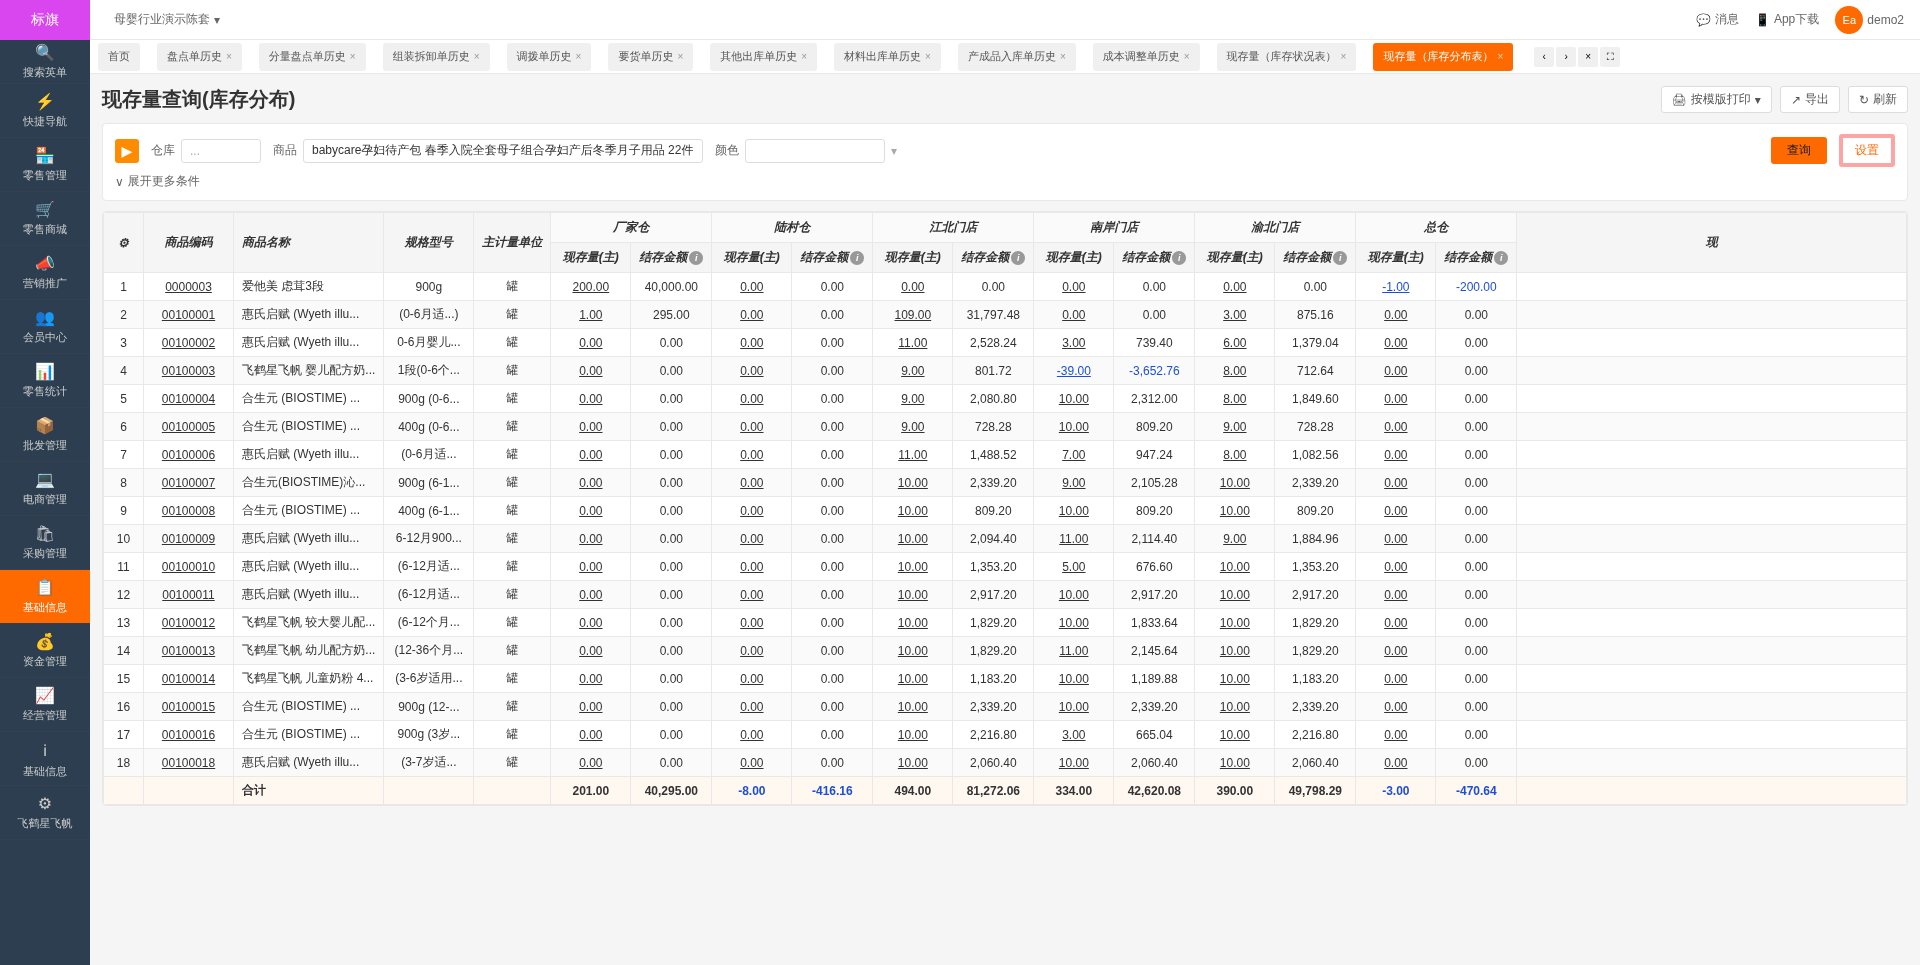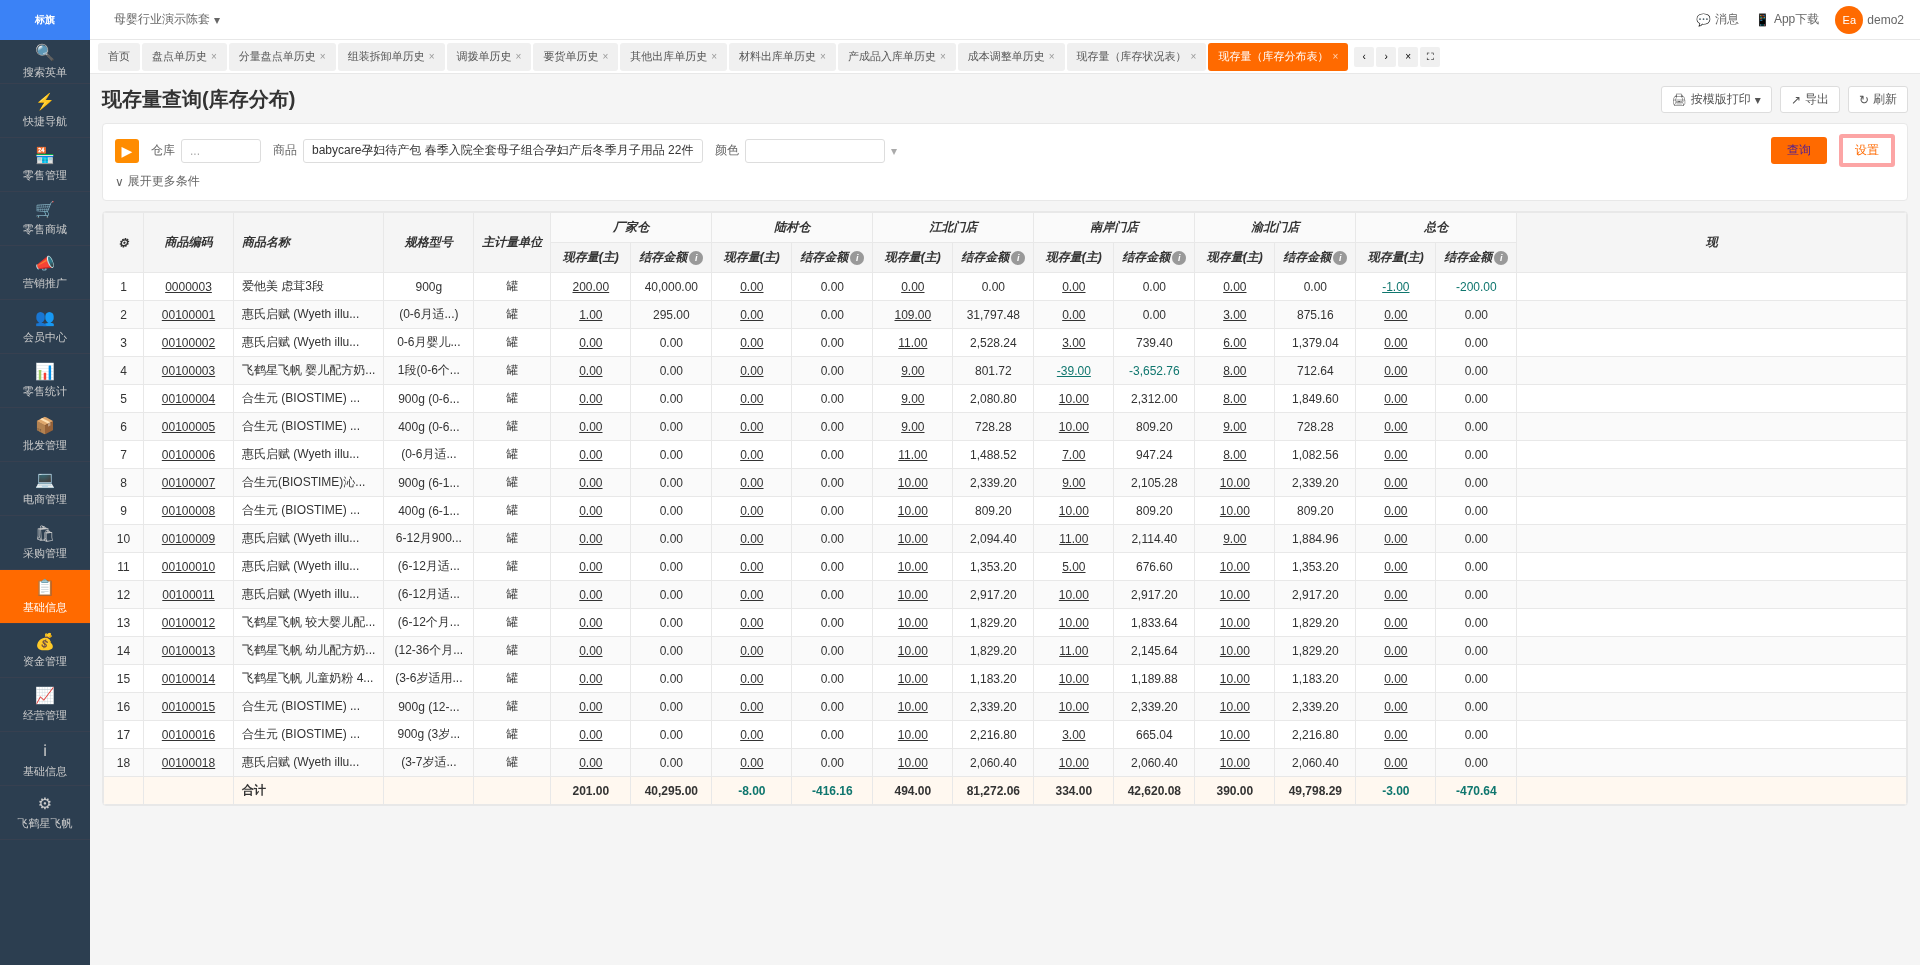--- a/index.html
+++ b/index.html
@@ -29,20 +29,21 @@
       height: 34px;
       background: #fff;
       display: flex;
       align-items: center;
       padding: 0 8px;
       border-bottom: 1px solid #e8e8e8;
       position: fixed;
       top: 40px; left: 90px; right: 0;
       z-index: 99;
       overflow: hidden;
+      gap: 15px;
     }
     .tab-item {
       display: flex;
       align-items: center;
       height: 28px;
       padding: 0 10px;
       margin-right: 2px;
       background: #f0f0f0;
       border-radius: 3px;
       font-size: 11px;
@@ -66,27 +67,27 @@
       top: 0; left: 0;
       width: 90px;
       height: 100vh;
       background: #2c3e50;
       display: flex;
       flex-direction: column;
       z-index: 101;
     }
     .sidebar-logo {
       height: 40px;
-      background: #3b82f6;
+      background: #d946ef;
       display: flex;
       align-items: center;
       justify-content: center;
       color: white;
-      font-size: 10px;
-      font-weight: bold;
+      font-size: 14px;
+      font-weight: normal;
     }
     .sidebar-item {
       display: flex;
       flex-direction: column;
       align-items: center;
       justify-content: center;
       height: 54px;
       color: #ccc;
       font-size: 11px;
       cursor: pointer;
@@ -144,21 +145,21 @@
       padding: 4px 8px;
       font-size: 12px;
       color: #333;
       min-width: 80px;
       background: white;
     }
     .filter-input-wide { min-width: 400px; }
     .filter-expand { display: flex; align-items: center; gap: 4px; color: #666; cursor: pointer; font-size: 12px; margin-top: 6px; }
     .orange-btn {
       background: #ff6a00;
-      color: #4c1d95;
+      color: #0f172a;
       border: none;
       border-radius: 3px;
       padding: 5px 16px;
       cursor: pointer;
       font-size: 12px;
     }
     .settings-btn {
       background: white;
       color: #ff6a00;
       border: 4px solid #fca5a5;
@@ -214,21 +215,21 @@
     tbody td {
       border: 1px solid #e8e8e8;
       padding: 5px 8px;
       text-align: center;
       color: #333;
       white-space: nowrap;
     }
     tbody tr:nth-child(even) { background: #fafafa; }
     .total-row td { background: #fff8f0 !important; font-weight: bold; }
     .text-left { text-align: left; }
-    .text-red { color: #0f766e; }
+    .text-red { color: #1d4ed8; }
     .text-underline { text-decoration: underline; cursor: pointer; }
     .col-index { width: 40px; }
     .col-code { width: 90px; }
     .col-name { width: 150px; text-align: left !important; }
     .col-spec { width: 90px; }
     .col-unit { width: 70px; }
     .col-num { width: 80px; }
     .gear-icon-cell { display: flex; align-items: center; justify-content: center; }
     .info-icon { display: inline-block; width: 14px; height: 14px; background: #999; color: white; border-radius: 50%; font-size: 9px; line-height: 14px; text-align: center; cursor: pointer; margin-left: 2px; }
 

